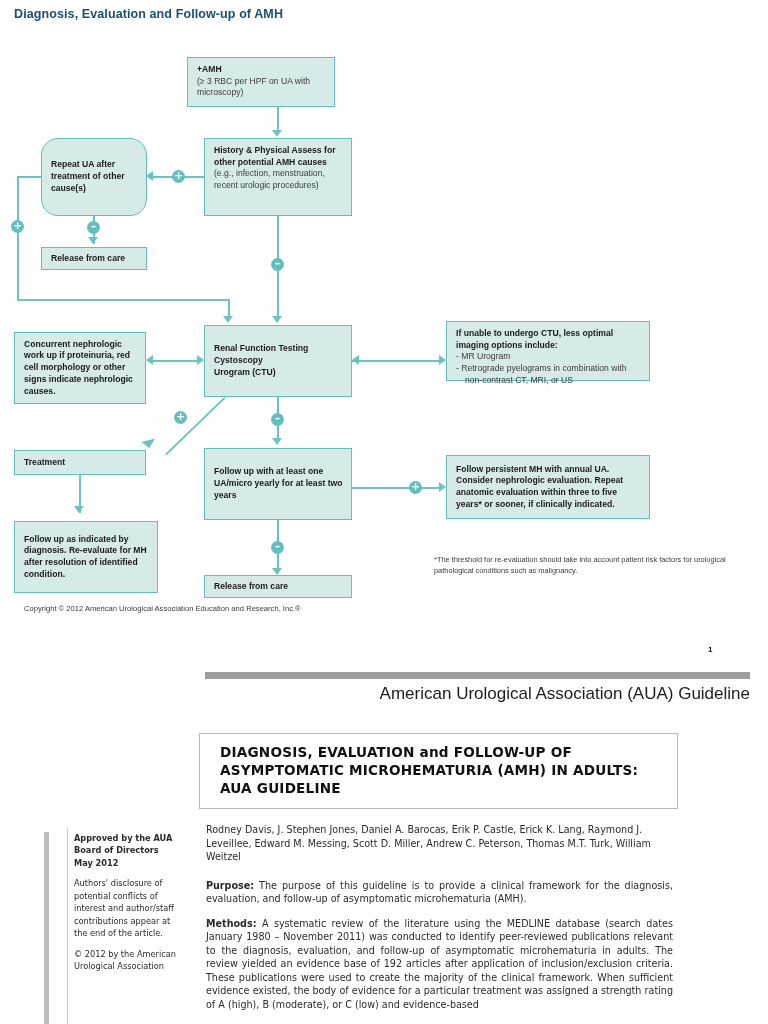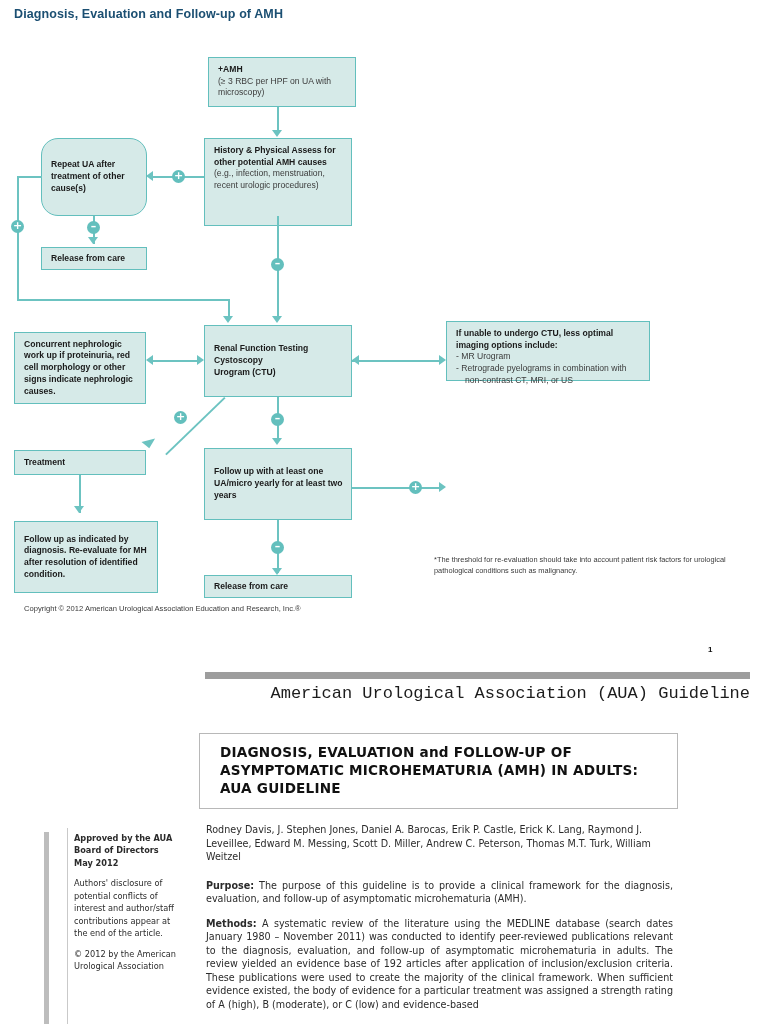--- a/index.html
+++ b/index.html
@@ -52,21 +52,21 @@
   }
   #page-num{
     position:absolute;left:708px;top:645px;font-size:8px;font-weight:bold;color:#111;
   }
 
   
   #gray-bar{position:absolute;left:205px;top:672px;width:545px;height:7px;background:#9d9d9d;}
   #aua-header{
     position:absolute;left:205px;top:684px;width:545px;
     text-align:right;font-size:17px;color:#1c1c1c;
-    font-family:Liberation Mono, monospace;font-weight:300;
+    font-family:Liberation Sans, sans-serif;font-weight:300;
   }
   #title-box{
     position:absolute;left:199px;top:733px;width:479px;box-sizing:border-box;
     border:1px solid #b8b8b8;background:#fff;padding:9px 11px 11px 20px;
   }
   #title-box .t{
     font-size:13.6px;font-weight:bold;line-height:1.33;color:#111;
     font-family:"DejaVu Sans",sans-serif;letter-spacing:.2px;
   }
   #authors{
@@ -93,29 +93,29 @@
   #approved .hd{font-weight:bold;display:block;}
   #approved .pg{display:block;margin-top:8px;}
 </style>
 </head>
 <body>
 
 <div class="page">
 
   <div id="chart-title">Diagnosis, Evaluation and Follow-up of AMH</div>
 
-  <div class="fbox" id="box-amh" style="left:208px;top:57px;width:148px;height:50px;">
+  <div class="fbox" id="box-amh" style="left:187px;top:57px;width:148px;height:50px;">
     <span class="hd">+AMH</span>
     <span class="sub">(≥ 3 RBC per HPF on UA with microscopy)</span>
   </div>
 
   <div class="ln lnv" style="left:277px;top:107px;height:24px;"></div>
   <div class="arw arw-d" style="left:272px;top:130px;"></div>
 
-  <div class="fbox" id="box-history" style="left:204px;top:138px;width:148px;height:88px;">
+  <div class="fbox" id="box-history" style="left:204px;top:138px;width:148px;height:78px;">
     <span class="hd">History &amp; Physical Assess for other potential AMH causes</span>
     <span class="sub">(e.g., infection, menstruation, recent urologic procedures)</span>
   </div>
 
   <div class="ln lnh" style="left:152px;top:176px;width:52px;"></div>
   <div class="arw arw-l" style="left:146px;top:171px;"></div>
   <div class="badge" style="left:172px;top:170px;">+</div>
 
   <div class="fbox" id="box-repeat" style="left:41px;top:138px;width:106px;height:78px;display:flex;align-items:center;border-radius:17px;">
     <span class="hd">Repeat UA after treatment of other cause(s)</span>
@@ -181,20 +181,23 @@
   </div>
 
   <div class="fbox" id="box-followupua" style="left:204px;top:448px;width:148px;height:72px;display:flex;align-items:center;">
     <span class="hd">Follow up with at least one UA/micro yearly for at least two years</span>
   </div>
 
   <div class="ln lnh" style="left:352px;top:487px;width:88px;"></div>
   <div class="badge" style="left:409px;top:481px;">+</div>
   <div class="arw arw-r" style="left:439px;top:482px;"></div>
 
+  <div class="fbox" id="box-persistent" style="left:446px;top:455px;width:204px;height:64px;display:flex;align-items:center;">
+    <span class="hd">Follow persistent MH with annual UA. Consider nephrologic evaluation. Repeat anatomic evaluation within three to five years* or sooner, if clinically indicated.</span>
+  </div>
 
   <div class="ln lnv" style="left:277px;top:520px;height:53px;"></div>
   <div class="badge" style="left:271px;top:541px;">–</div>
   <div class="arw arw-d" style="left:272px;top:568px;"></div>
 
   <div class="fbox" id="box-release-bottom" style="left:204px;top:575px;width:148px;height:23px;display:flex;align-items:center;">
     <span class="hd">Release from care</span>
   </div>
 
   <div id="footnote">*The threshold for re-evaluation should take into account patient risk factors for urological pathological conditions such as malignancy.</div>

